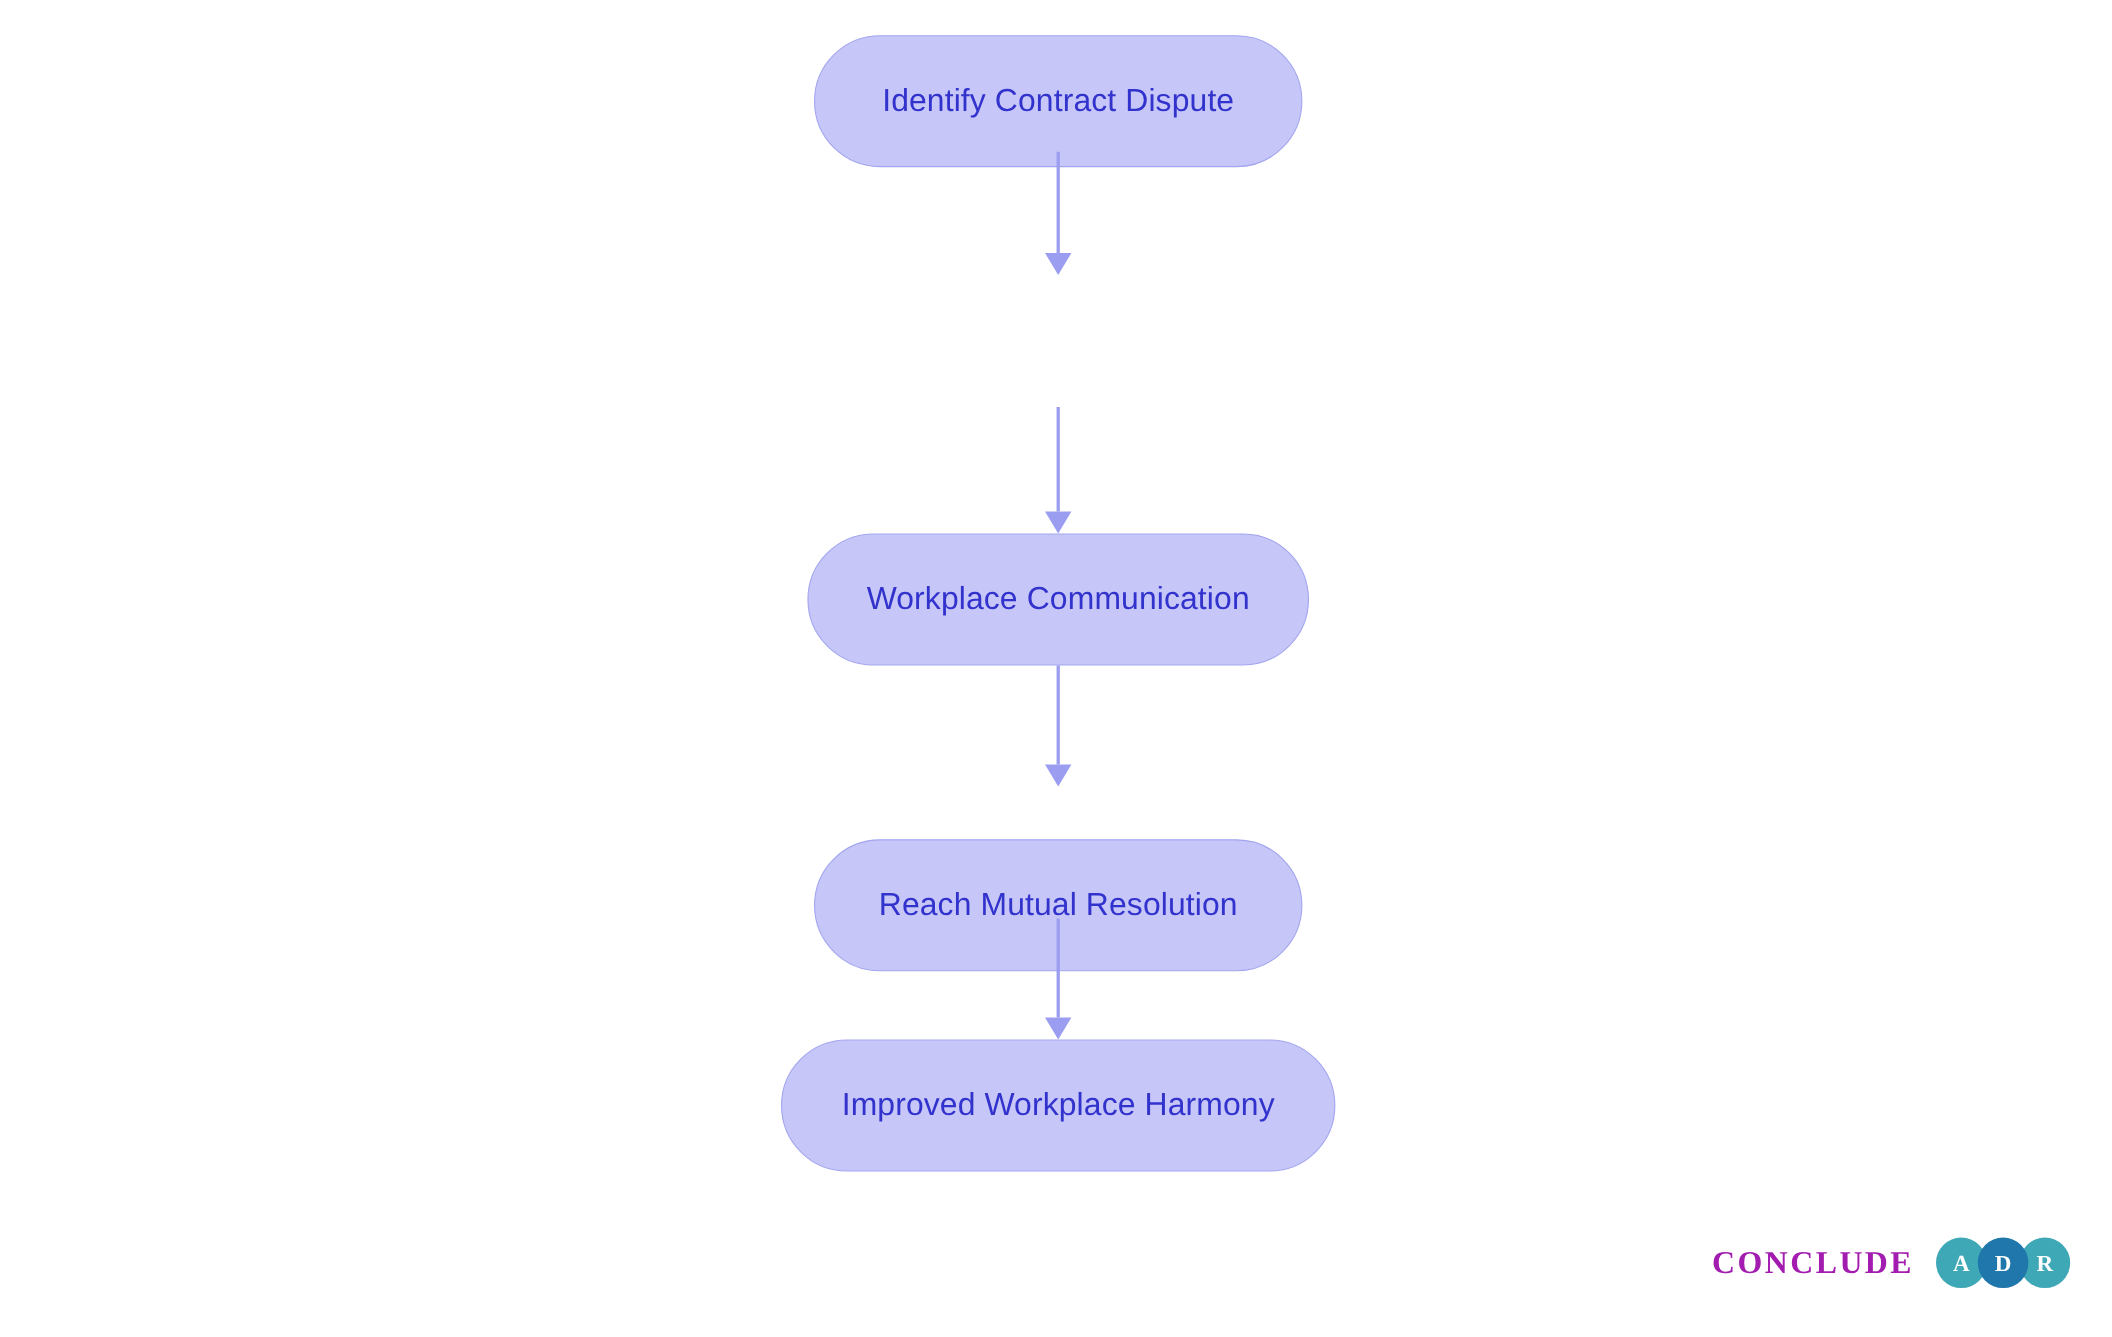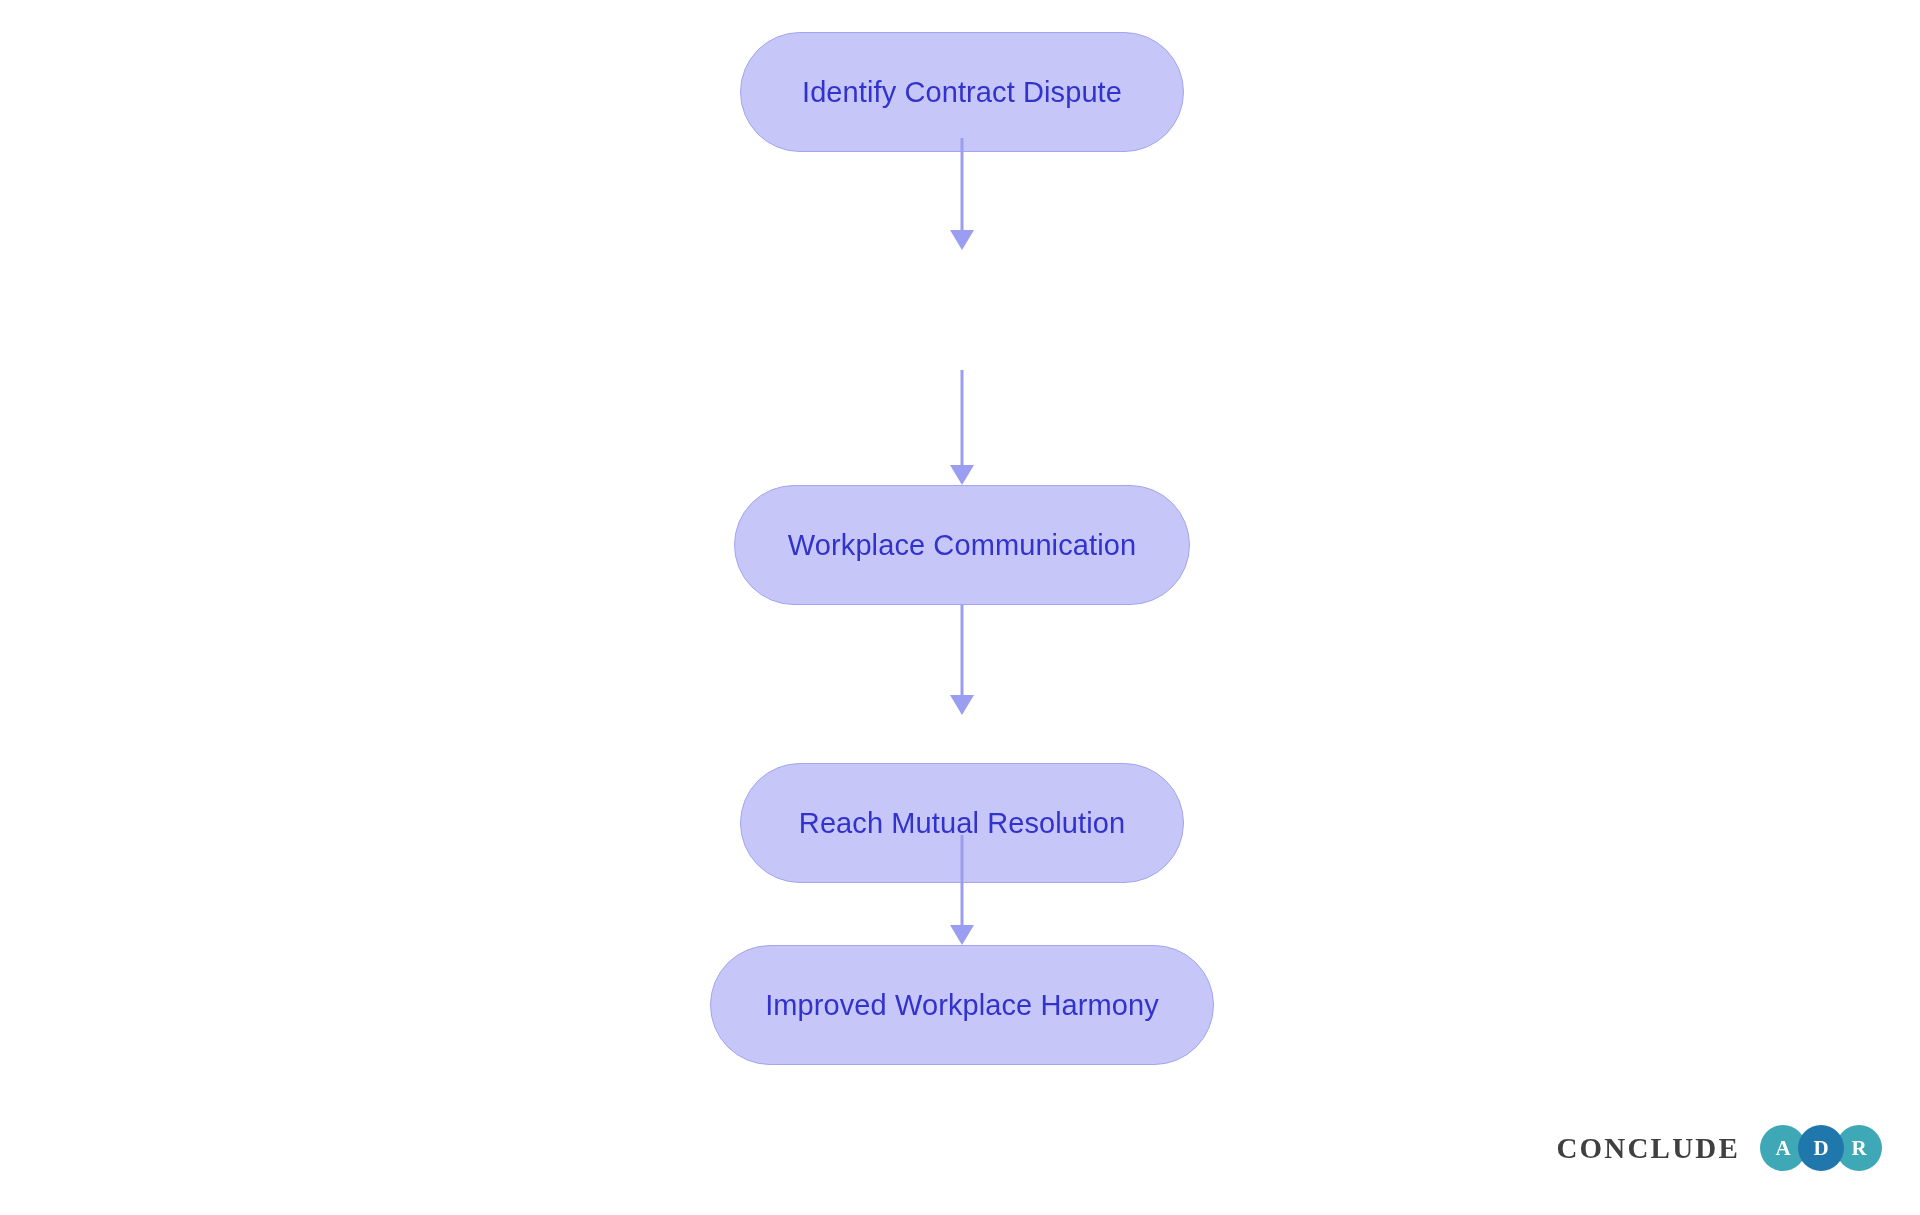--- a/index.html
+++ b/index.html
@@ -104,21 +104,21 @@
     bottom: 44px;
     display: flex;
     align-items: center;
     gap: 20px;
   }
   #brand-wordmark {
     font-family: "Liberation Serif", "DejaVu Serif", serif;
     font-size: 29px;
     font-weight: 700;
     letter-spacing: 2.2px;
-    color: #404040;
+    color: #a21caf;
     line-height: 1;
   }
   #brand-marks {
     position: relative;
     display: flex;
     align-items: center;
     height: 46px;
   }
   .brand-circle {
     width: 46px;

